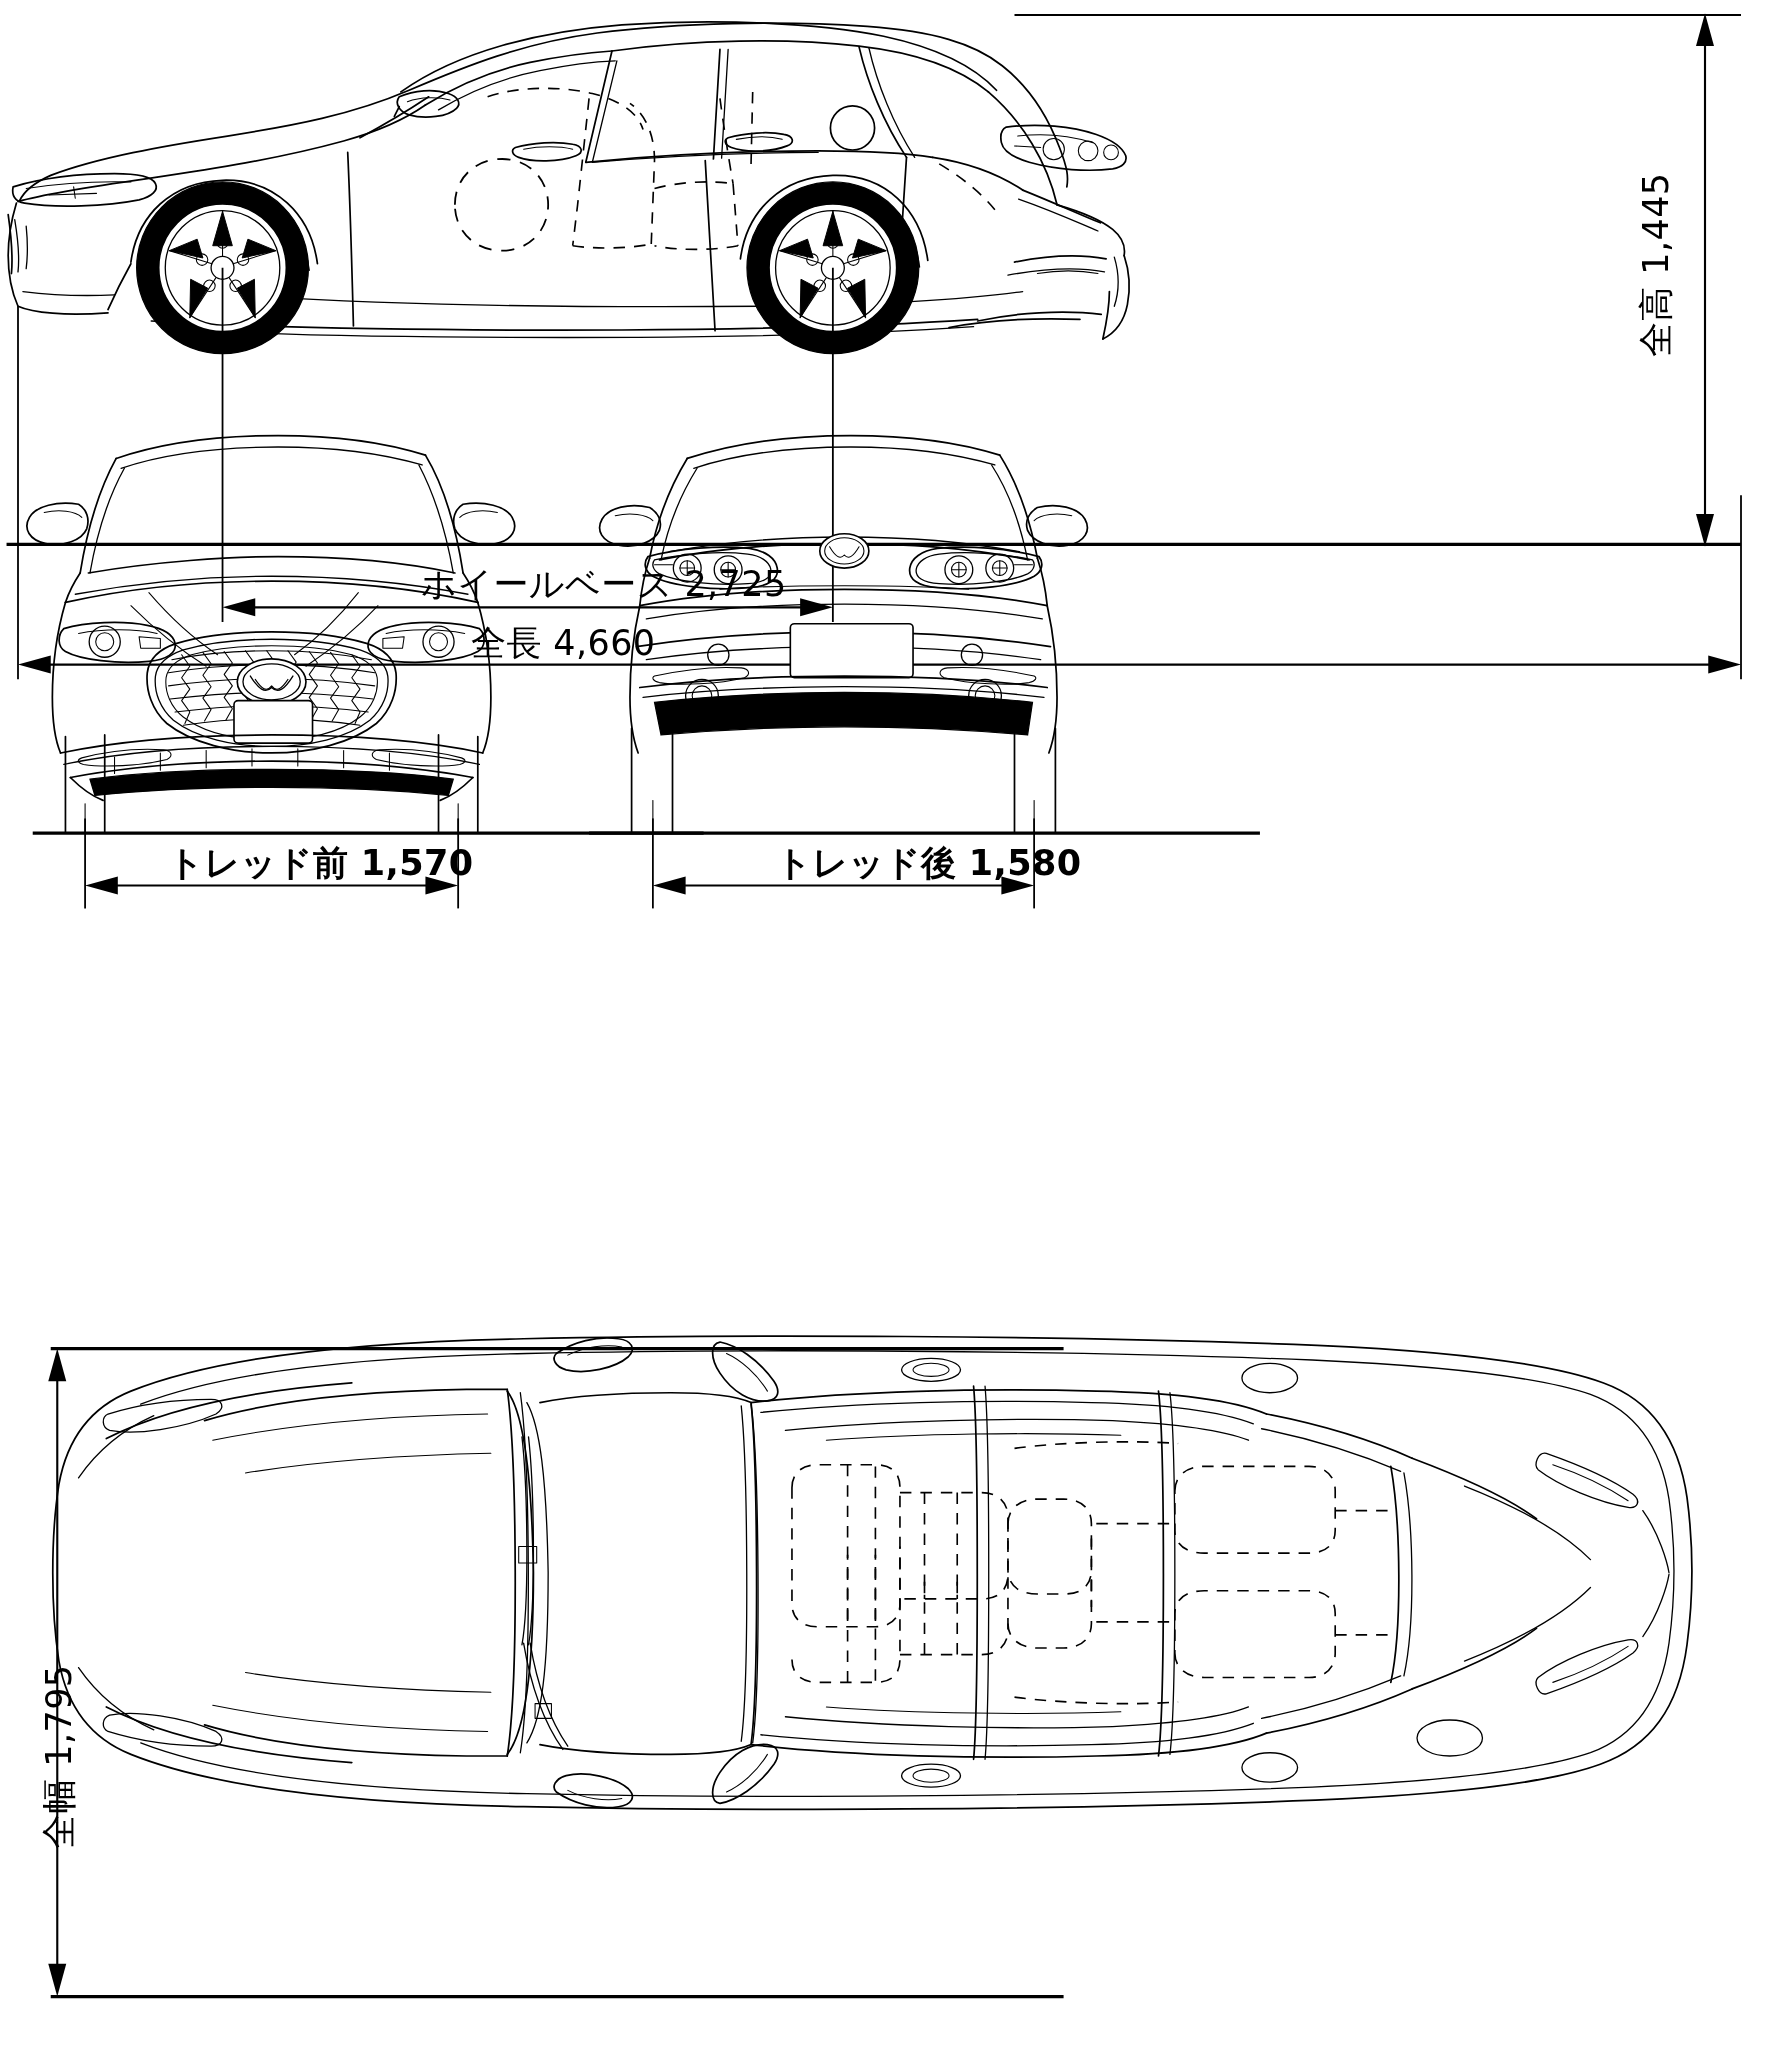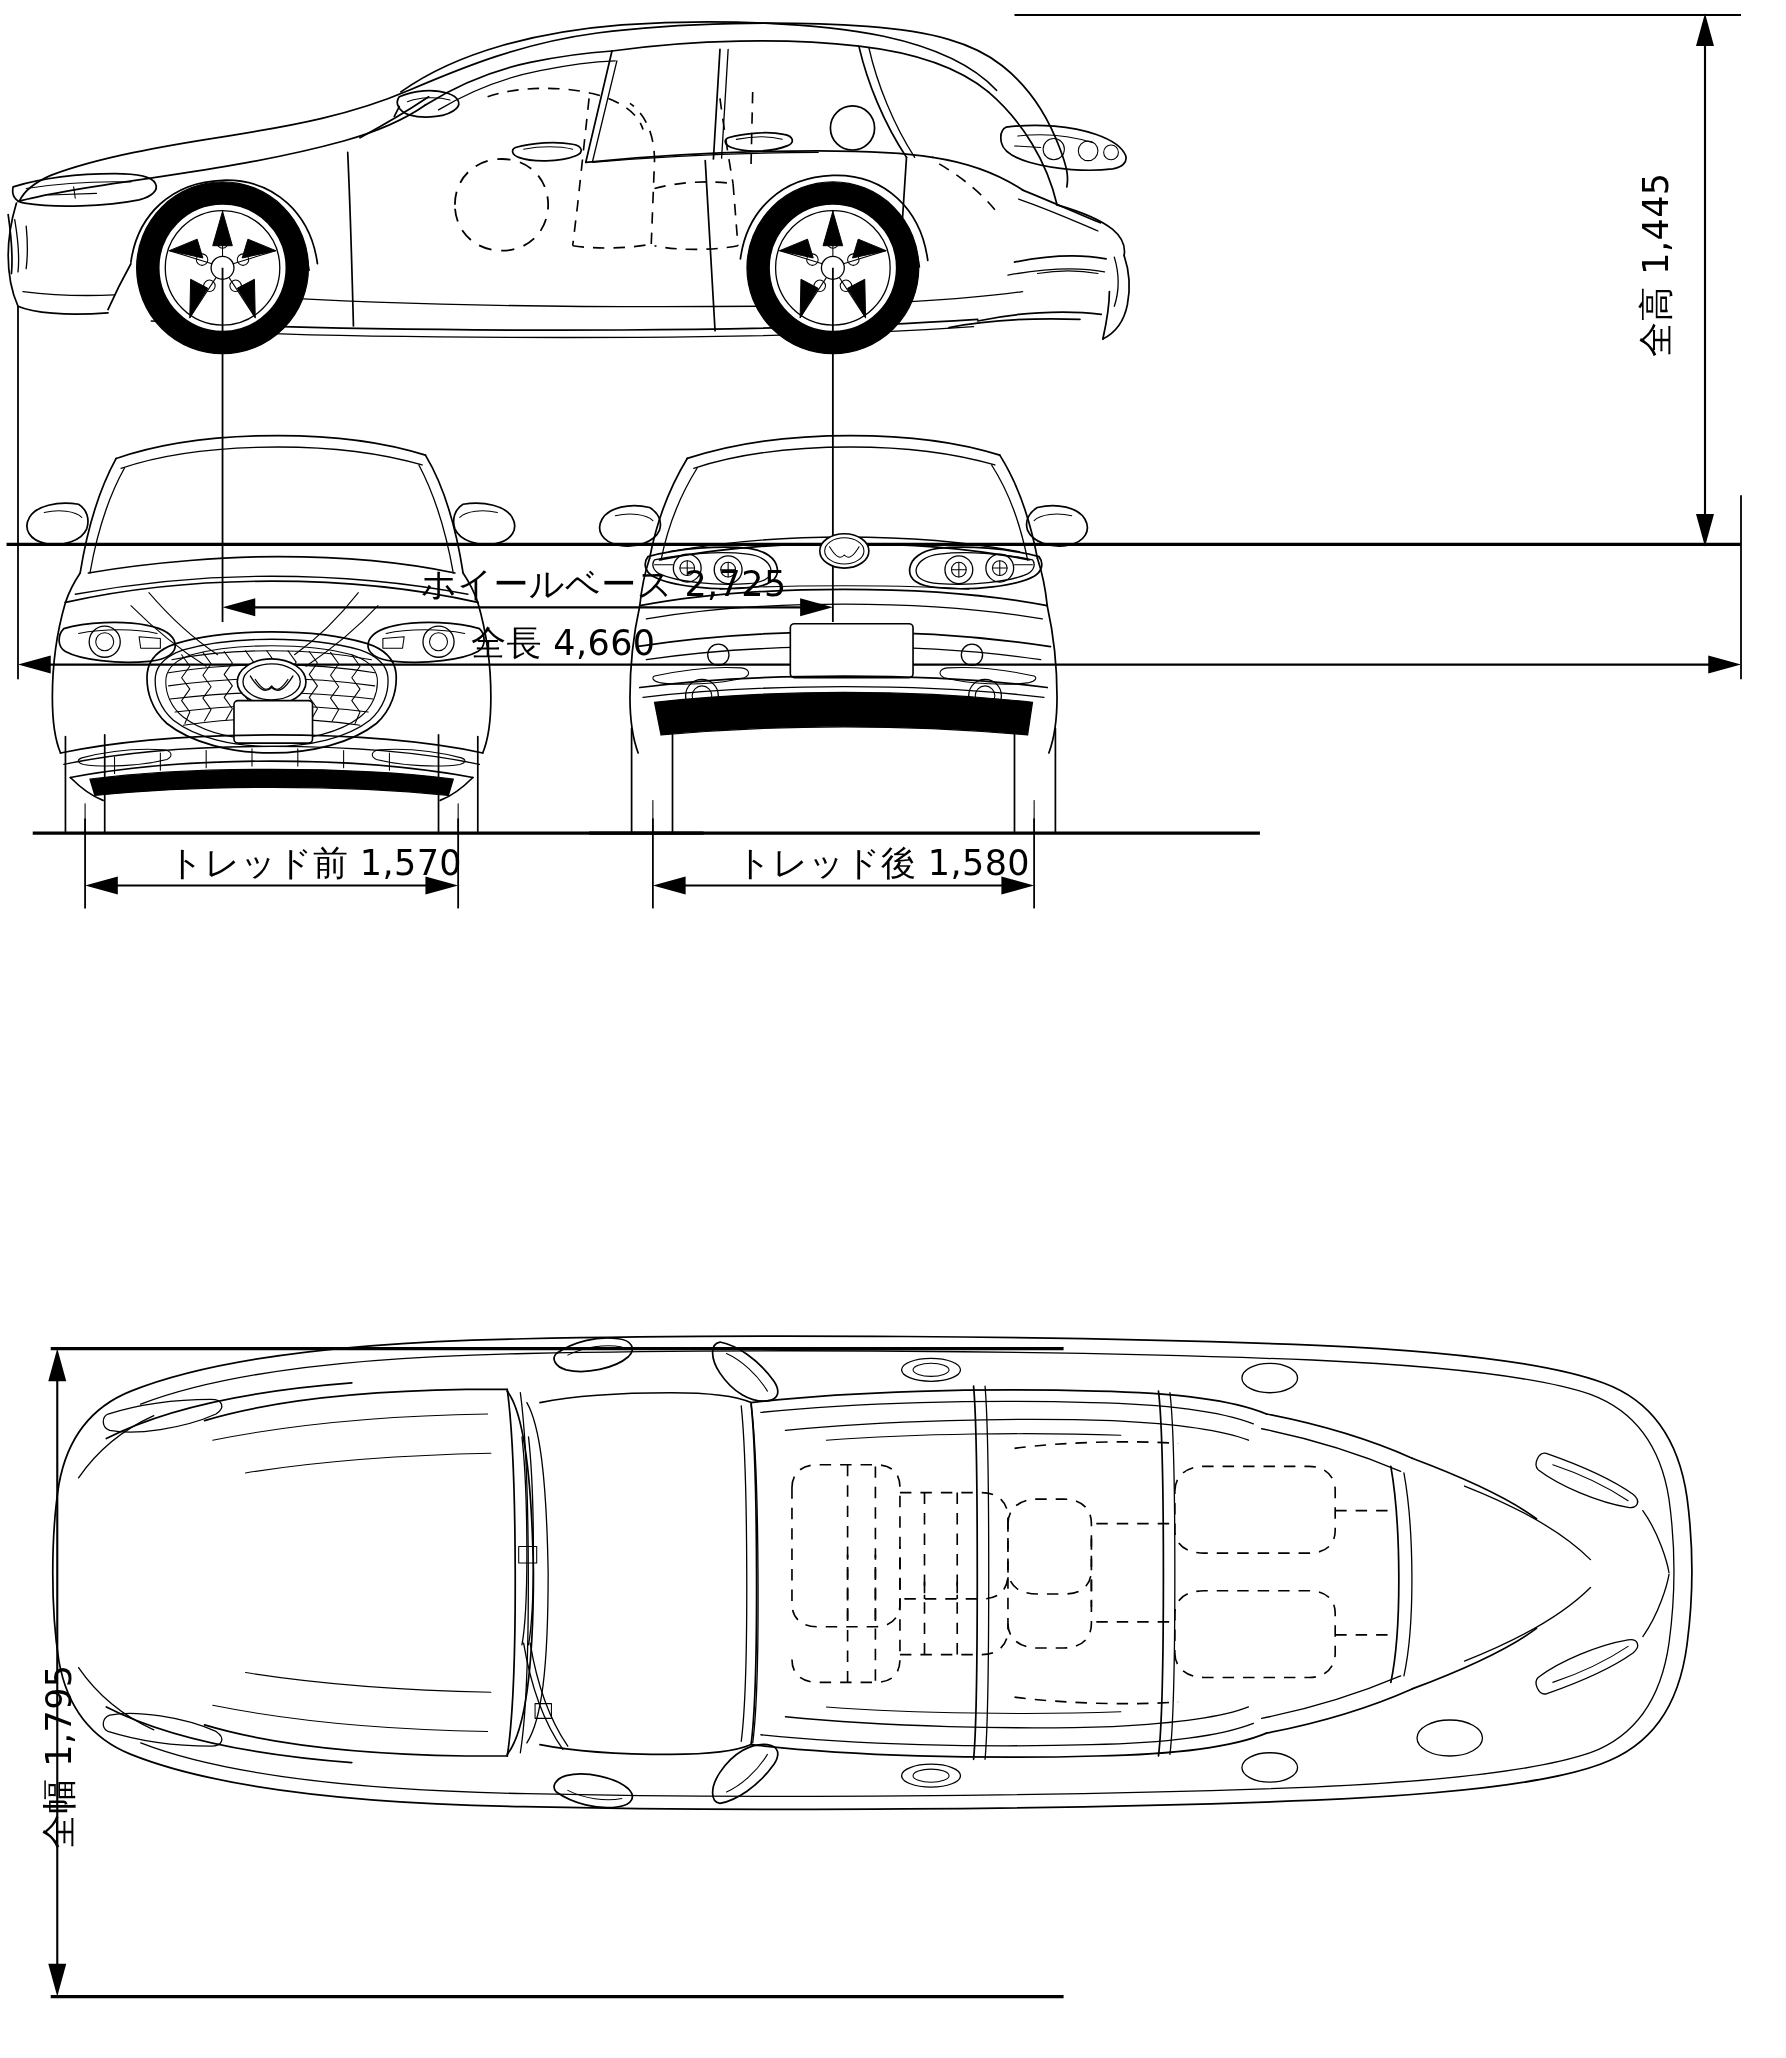--- a/index.html
+++ b/index.html
@@ -615,20 +615,20 @@
   </g>
 
 </svg>
 
 <div class="dimtext vert" style="left:1633px; top:357px; transform:rotate(-90deg);">全高 1,445</div>
 
 <div class="dimtext" style="left:409px; top:561px;margin-left:12px;">ホイールベース 2,725</div>
 
 <div class="dimtext" style="left:471px; top:620px;">全長 4,660</div>
 
-<div class="dimtext" style="left:168px; top:840px;">トレッド前 1,570</div>
-
-<div class="dimtext" style="left:736px; top:840px;">トレッド後 1,580</div>
+<div class="dimtext" style="left:168px; top:840px;font-weight:bold;">トレッド前 1,570</div>
+
+<div class="dimtext" style="left:776px; top:840px;font-weight:bold;">トレッド後 1,580</div>
 
 <div class="dimtext vert" style="left:36px; top:1849px; transform:rotate(-90deg);">全幅 1,795</div>
 
 </div>
 
 
 </body></html>

